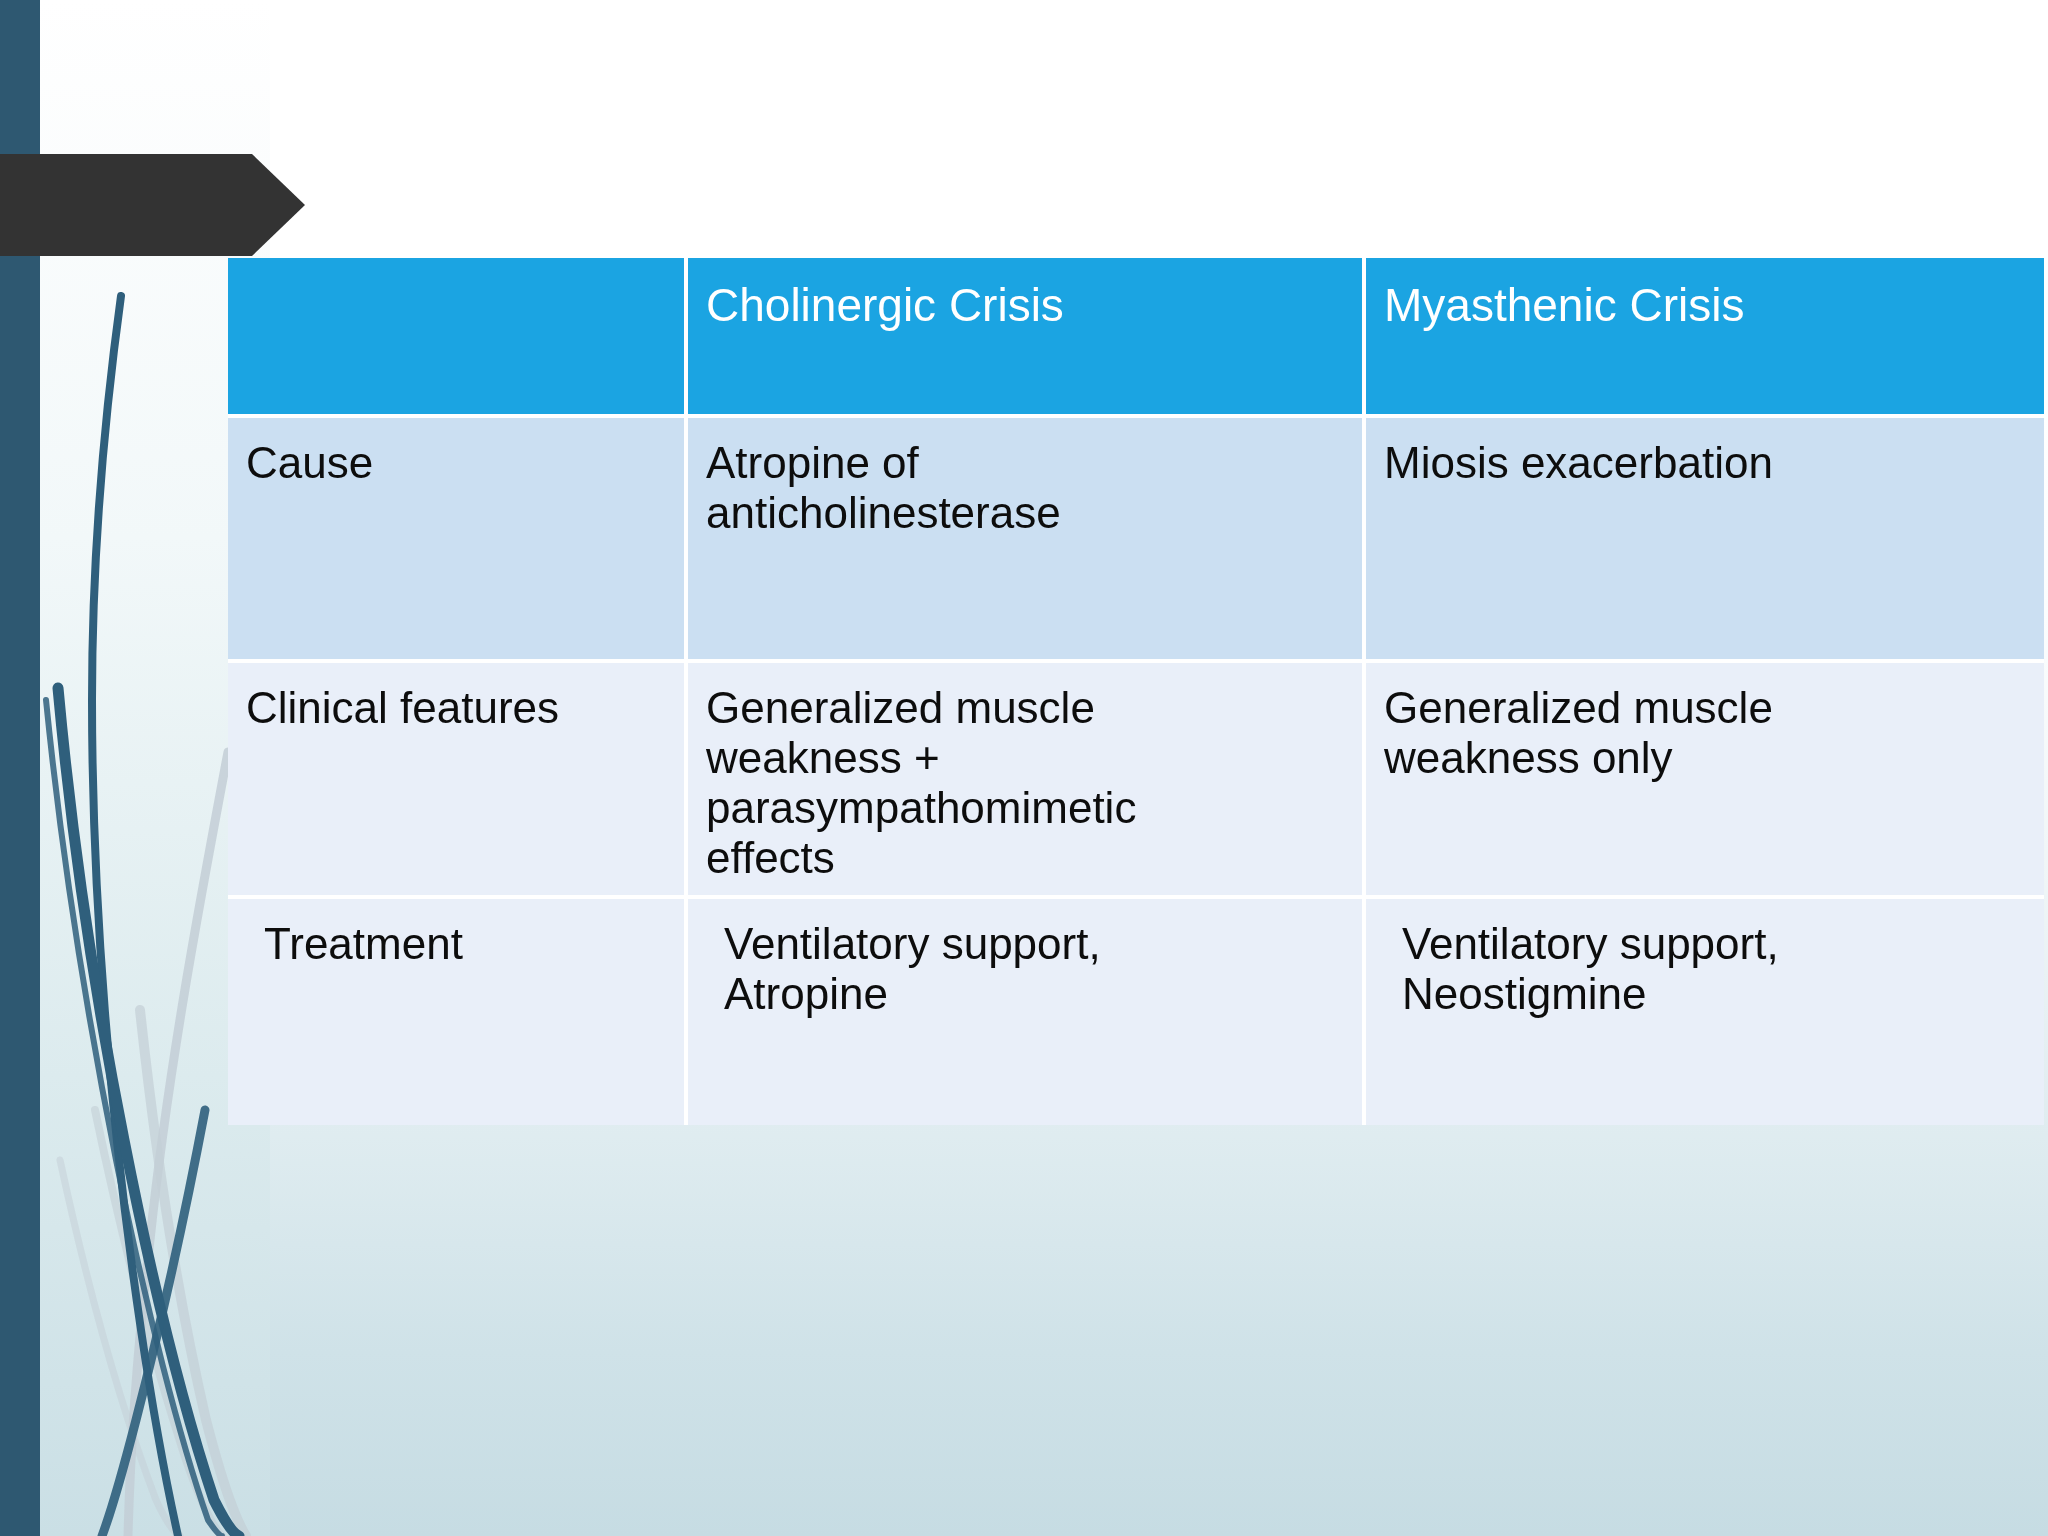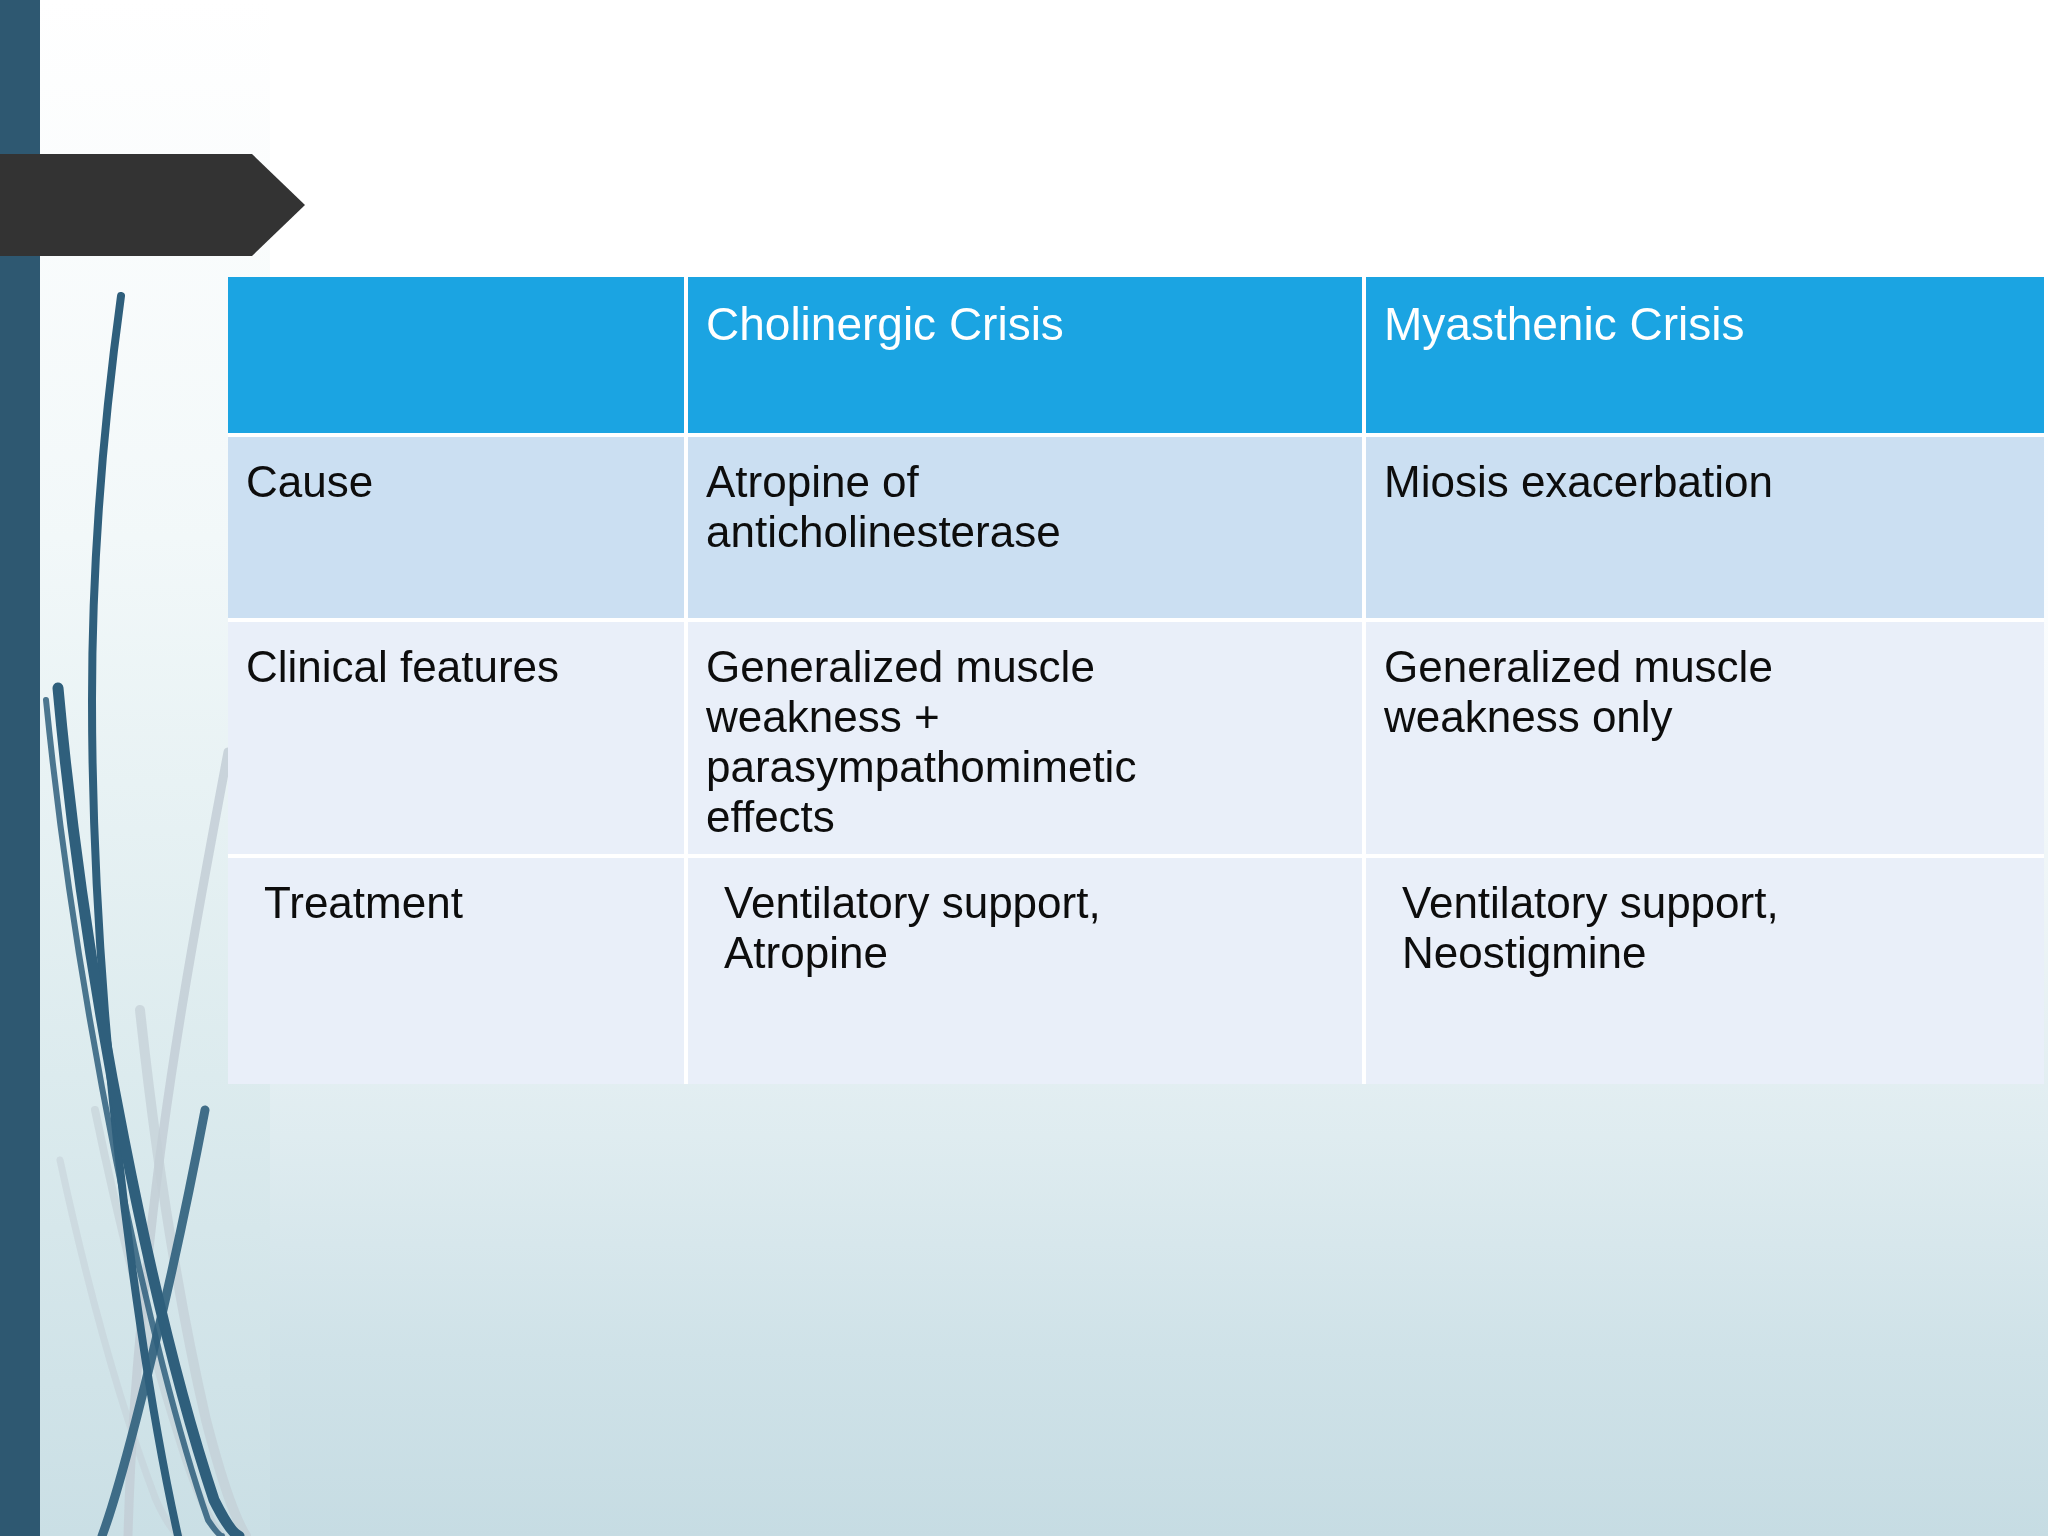--- a/index.html
+++ b/index.html
@@ -44,21 +44,21 @@
     left: 0;
     top: 154px;
     width: 305px;
     height: 100px;
   }
 
   
   #table-wrap {
     position: absolute;
     left: 228px;
-    top: 277px;
+    top: 258px;
     width: 1816px;
     height: 1160px;
   }
   table.cmp {
     border-collapse: separate;
     border-spacing: 0;
     width: 1816px;
     table-layout: fixed;
   }
   table.cmp col.c0 { width: 460px; }
@@ -91,21 +91,21 @@
     border-right: 4px solid #ffffff;
     border-bottom: 4px solid #ffffff;
     line-height: 1.14;
     white-space: pre-line;
   }
   table.cmp td:last-child { border-right: none; }
   table.cmp tr.shade-a td { background: #cbdff2; }
   table.cmp tr.shade-b td { background: #e9eff9; }
   table.cmp tr:last-child td { border-bottom: none; padding-left: 36px; }
 
-  tr.r-cause td      { height: 185px; }
+  tr.r-cause td      { height: 245px; }
   tr.r-clinical td   { height: 236px; }
   tr.r-pupils td     { height: 213px; }
   tr.r-treatment td  { height: 226px; }
 </style>
 </head>
 <body>
 
 <div id="slide">
 
   <svg id="bg-deco" viewBox="0 0 2048 1536" xmlns="http://www.w3.org/2000/svg">

